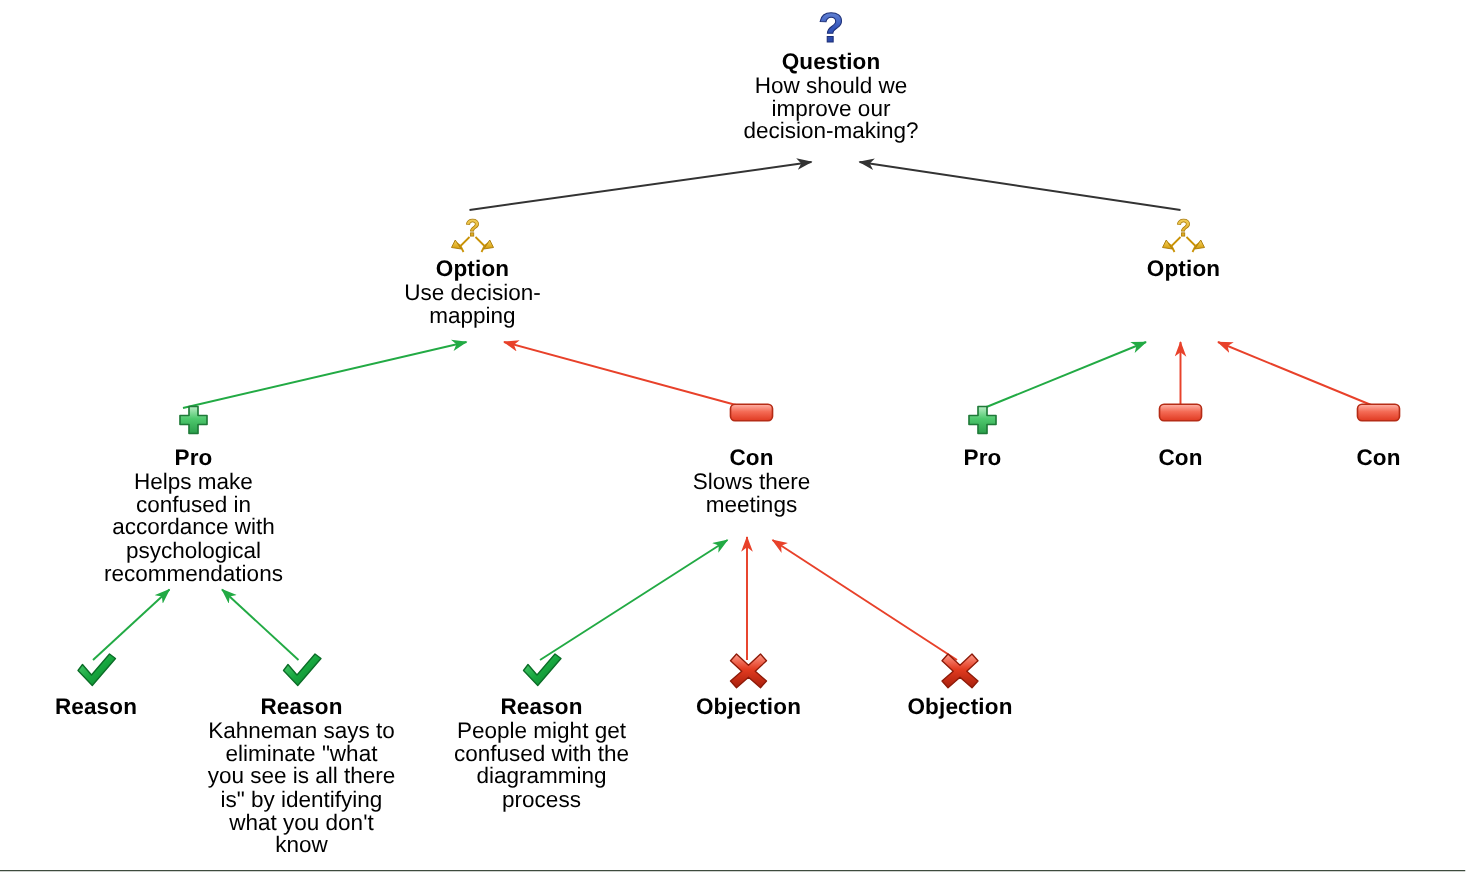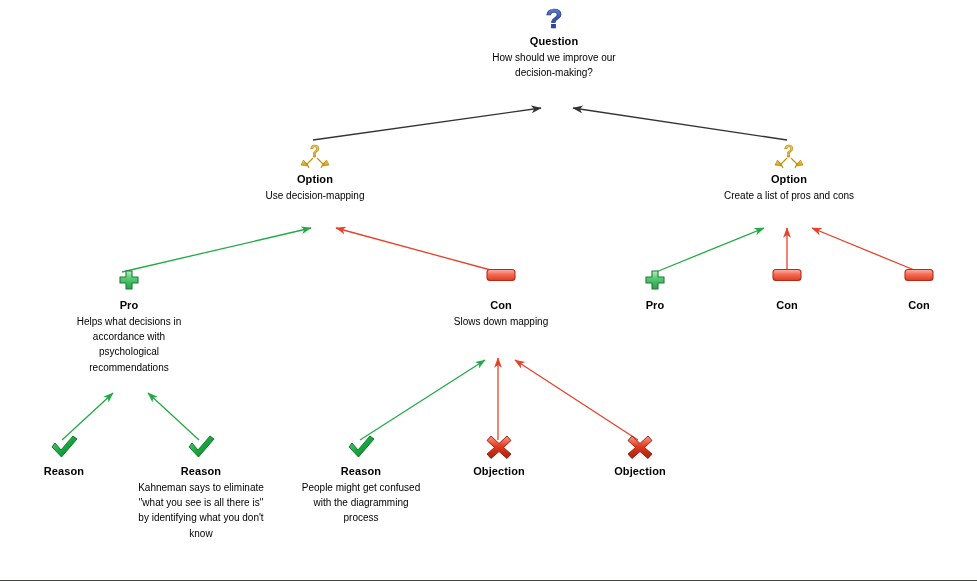--- a/index.html
+++ b/index.html
@@ -35,27 +35,27 @@
     box-sizing: border-box;
   }
   .node-icon {
     display: block;
     margin: 0 auto 2px auto;
     height: 28px;
     line-height: 0;
   }
   .node-icon svg { display: block; margin: 0 auto; }
   .node-type {
-    font-size: 11px;
+    font-size: 15px;
     font-weight: bold;
     line-height: 15px;
     letter-spacing: 0.1px;
   }
   .node-text {
-    font-size: 10px;
+    font-size: 15px;
     line-height: 15.2px;
     margin-top: 1px;
   }
 </style>
 </head>
 <body>
 
 <div id="canvas">
 
   <svg id="edges" viewBox="0 0 977 581">
@@ -130,53 +130,52 @@
               </linearGradient>
             </defs>
             <text x="16" y="15" text-anchor="middle" font-family="Liberation Sans, sans-serif" font-size="16" font-weight="bold" fill="url(#og)" stroke="#a87806" stroke-width="0.5">?</text>
             <path d="M14 16 L8 22 M8 22 L4 19 M8 22 L10 26" fill="none" stroke="#c99206" stroke-width="1.2"></path>
             <path d="M4.5 18 L2 23 L8.5 24 Z" fill="url(#og)" stroke="#a87806" stroke-width="0.6"></path>
             <path d="M18 16 L24 22 M24 22 L28 19 M24 22 L22 26" fill="none" stroke="#c99206" stroke-width="1.2"></path>
             <path d="M27.5 18 L30 23 L23.5 24 Z" fill="url(#og)" stroke="#a87806" stroke-width="0.6"></path>
           </svg>
         </div>
         <div class="node-type">Option</div>
-        <div class="node-text">Create a list of pros and cons</div>
       </div>
       <div class="node" style="left: 66px; top: 268px; width: 126px;">
         <div class="node-icon">
           <svg width="24" height="24" viewBox="0 0 24 24">
             <defs>
               <linearGradient id="pg" x1="0" y1="0" x2="0" y2="1">
                 <stop offset="0" stop-color="#b8ecc4"></stop>
                 <stop offset="0.45" stop-color="#4fc96e"></stop>
                 <stop offset="1" stop-color="#2a9e4a"></stop>
               </linearGradient>
             </defs>
             <path d="M9 3 H15 V9 H21 V15 H15 V21 H9 V15 H3 V9 H9 Z" fill="url(#pg)" stroke="#1f7a38" stroke-width="1.1" stroke-linejoin="round"></path>
           </svg>
         </div>
         <div class="node-type">Pro</div>
-        <div class="node-text">Helps what decisions in accordance with psychological recommendations</div>
+        <div class="node-text">Helps make confused in accordance with psychological recommendations</div>
       </div>
       <div class="node" style="left: 443px; top: 268px; width: 116px;">
         <div class="node-icon">
           <svg width="30" height="14" viewBox="0 0 30 14">
             <defs>
               <linearGradient id="mg" x1="0" y1="0" x2="0" y2="1">
                 <stop offset="0" stop-color="#ffb3a8"></stop>
                 <stop offset="0.45" stop-color="#f46b55"></stop>
                 <stop offset="1" stop-color="#e03a22"></stop>
               </linearGradient>
             </defs>
             <rect x="1" y="1.5" width="28" height="11" rx="3" ry="3" fill="url(#mg)" stroke="#b52c16" stroke-width="1.1"></rect>
           </svg>
         </div>
         <div class="node-type">Con</div>
-        <div class="node-text">Slows down mapping</div>
+        <div class="node-text">Slows there meetings</div>
       </div>
       <div class="node" style="left: 600px; top: 268px; width: 110px;">
         <div class="node-icon">
           <svg width="24" height="24" viewBox="0 0 24 24">
             <defs>
               <linearGradient id="pg" x1="0" y1="0" x2="0" y2="1">
                 <stop offset="0" stop-color="#b8ecc4"></stop>
                 <stop offset="0.45" stop-color="#4fc96e"></stop>
                 <stop offset="1" stop-color="#2a9e4a"></stop>
               </linearGradient>

